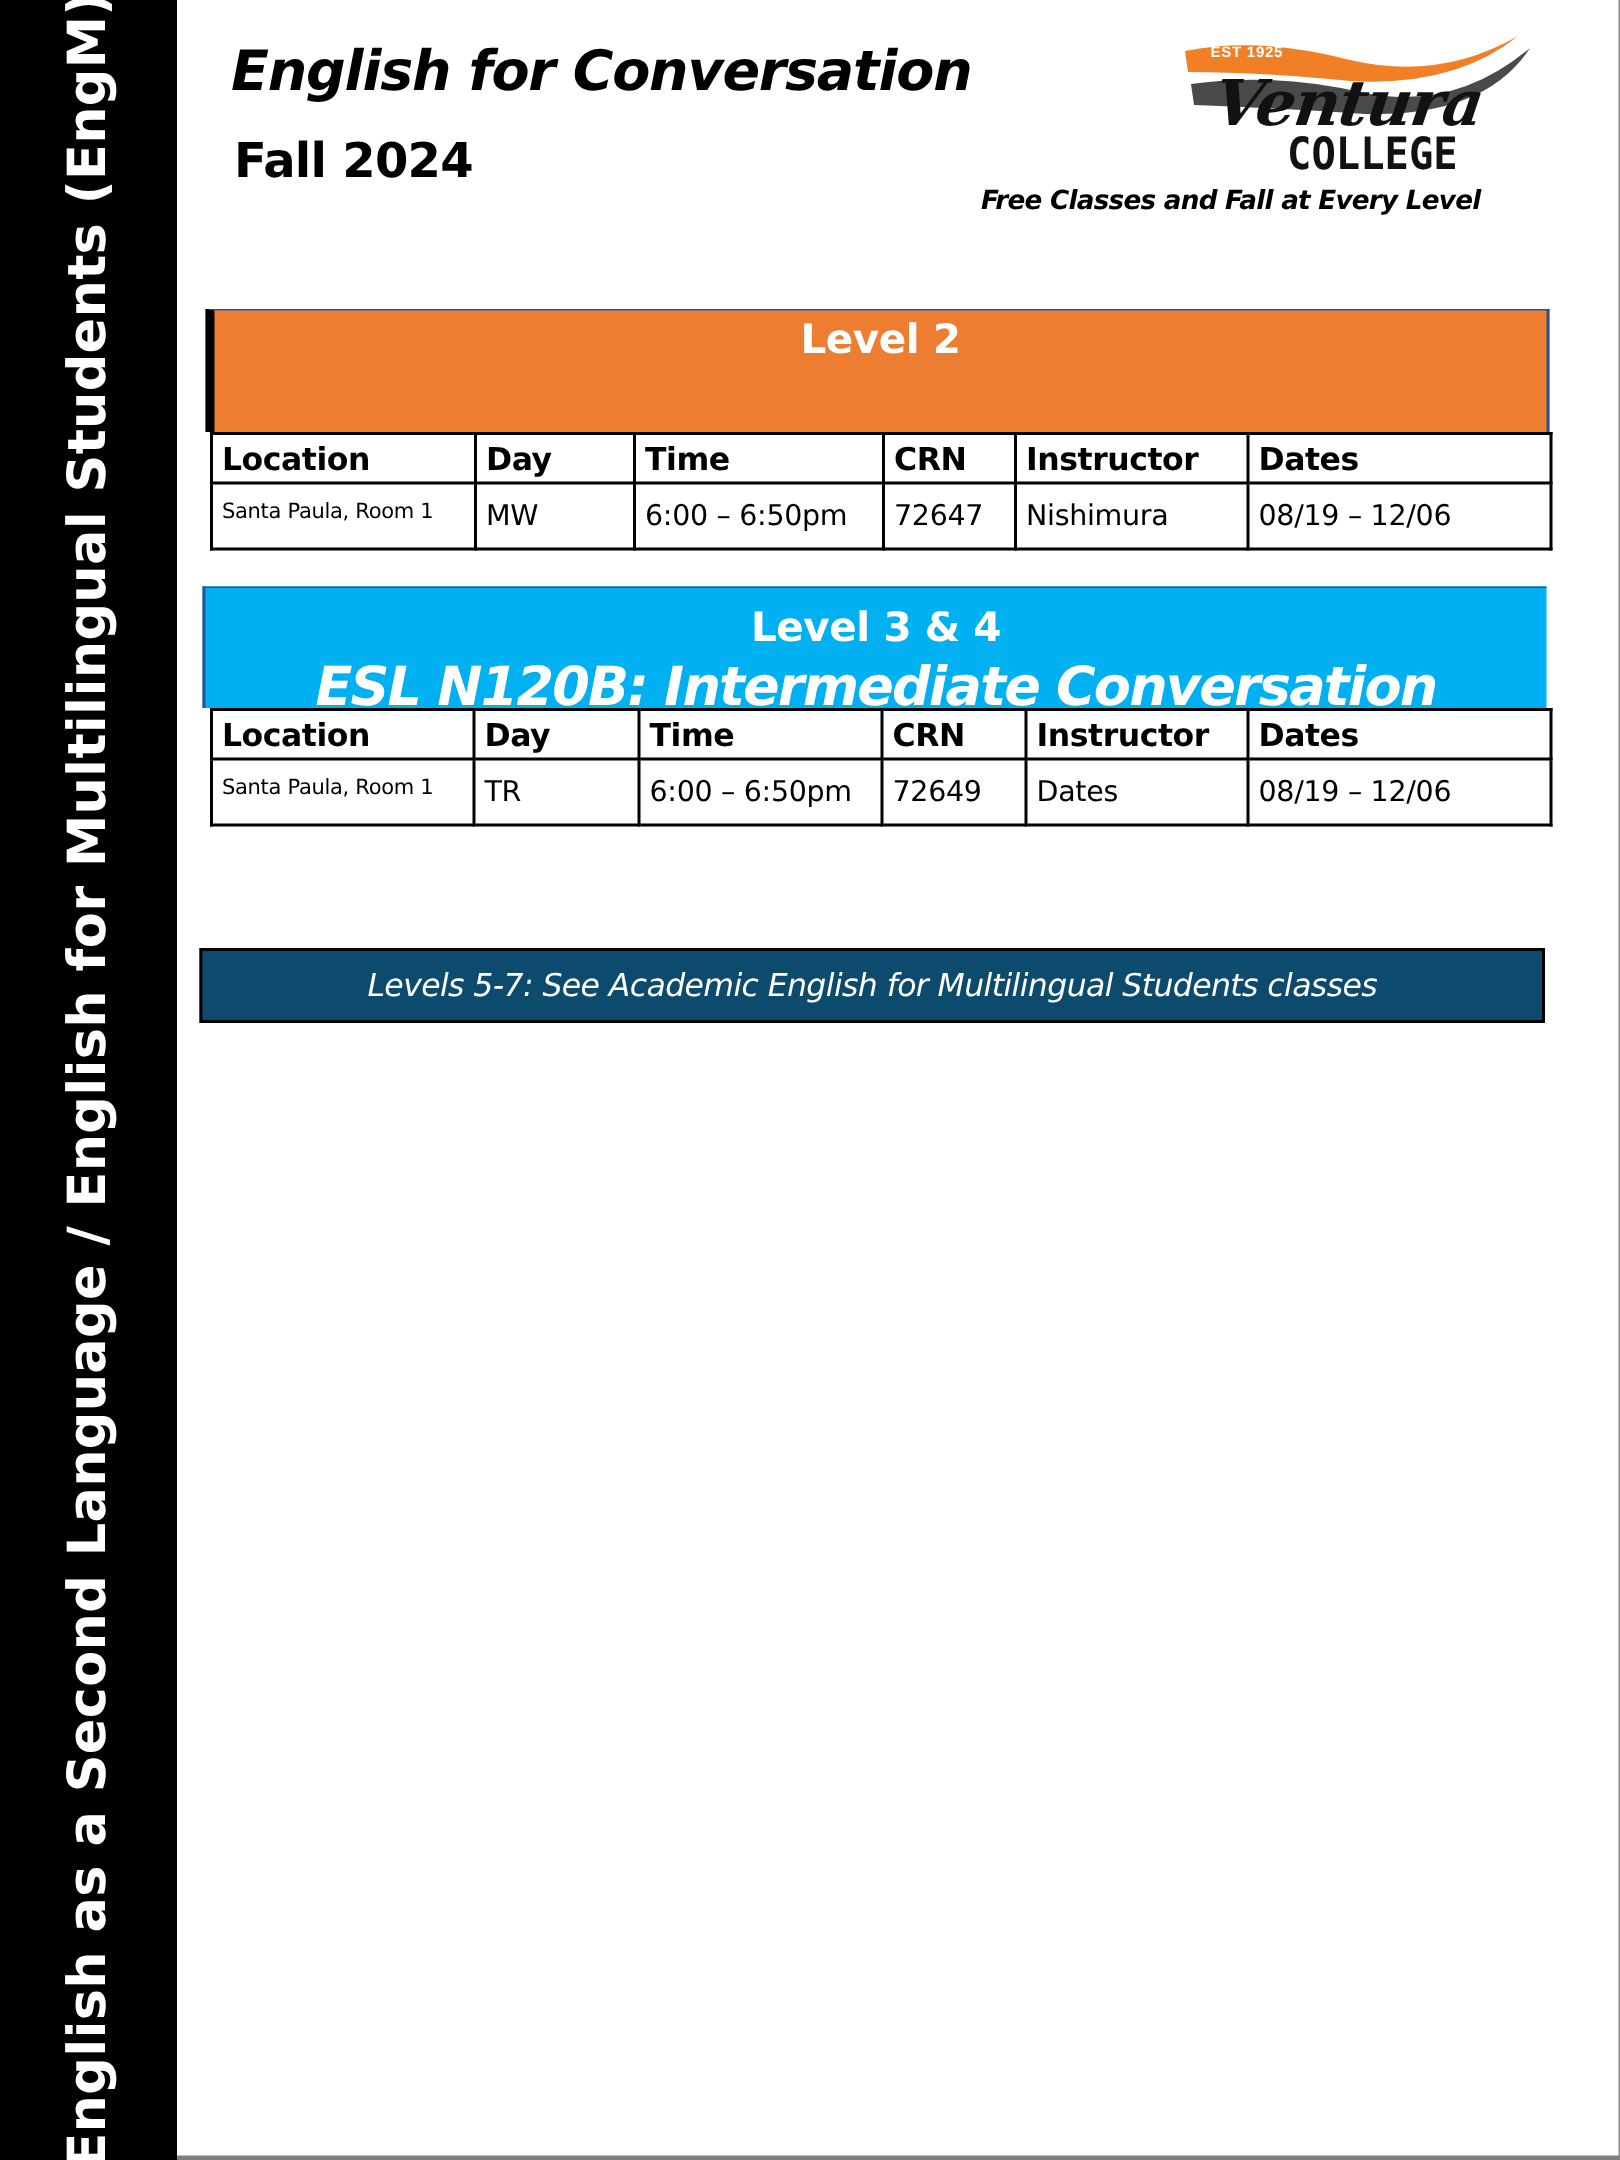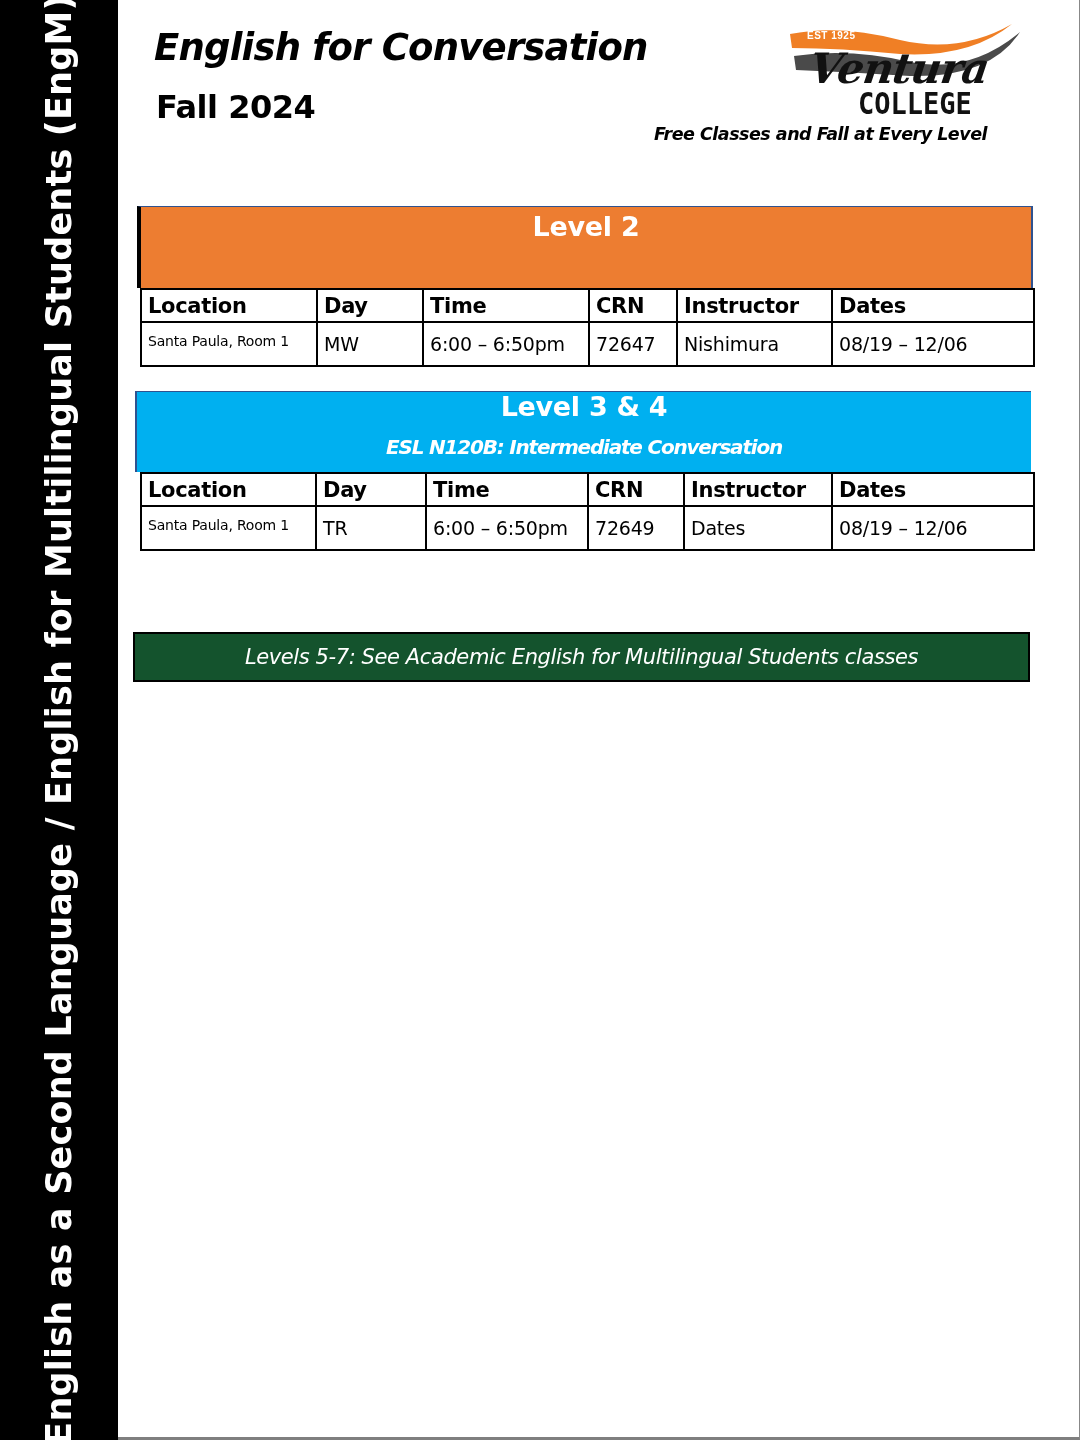--- a/index.html
+++ b/index.html
@@ -22,34 +22,34 @@
   .logo { position: absolute; left: 780px; top: 18px; width: 260px; height: 105px; }
   .logo svg { position: absolute; left: 0; top: 0; }
   .logo-script { position: absolute; left: 30px; top: 26px; font-family: "DejaVu Serif", serif; font-style: italic; font-weight: bold; font-size: 42px; color: #111; letter-spacing: -1px; transform: skewX(-8deg); }
   .logo-college { position: absolute; left: 78px; top: 70px; font-family: "DejaVu Sans Mono", monospace; font-weight: bold; font-size: 27px; color: #111; letter-spacing: 0px; transform: scaleY(1.1); }
   .logo-est { position: absolute; left: 27px; top: 12px; font-size: 10px; color: #fff; font-weight: bold; letter-spacing: 0.5px; }
   .tagline { position: absolute; left: 654px; top: 124px; font-size: 17.5px; font-weight: bold; font-style: italic; font-family: "DejaVu Sans", sans-serif; letter-spacing: -0.5px; white-space: nowrap; }
 
   .section-header { position: absolute; color: #fff; text-align: center; font-family: "DejaVu Sans", sans-serif; font-weight: bold; }
   .sh-line1 { font-size: 27px; line-height: 40px; letter-spacing: -0.3px; }
   .sh-line2 { font-size: 29px; line-height: 42px; font-style: italic; letter-spacing: -0.8px; }
-  .sh-orange { left: 137px; top: 206px; width: 896px; height: 82px; background: #ED7D31; border-left: 4px solid #000000; border-top: 1px solid #2F528F; border-right: 2px solid #2F528F; }
+  .sh-orange { left: 137px; top: 206px; width: 896px; height: 82px; background: #ED7D31; border-left: 6px solid #000000; border-top: 1px solid #2F528F; border-right: 2px solid #2F528F; }
   .sh-blue { left: 135px; top: 391px; width: 896px; height: 81px; background: #00B0F0; border-left: 2px solid #2F528F; border-top: 1px solid #2F528F; }
-  .sh-blue .sh-line1 { line-height: 30px; margin-top: 0px; }
-  .sh-blue .sh-line2 { font-size: 20px; line-height: 50px; letter-spacing: -1.2px; }
+  .sh-blue .sh-line1 { line-height: 30px; margin-top: 12px; }
+  .sh-blue .sh-line2 { font-size: 36px; line-height: 50px; letter-spacing: -1.2px; }
 
   table.sched { position: absolute; border-collapse: collapse; table-layout: fixed; }
   table.sched td, table.sched th { border: 2px solid #000; text-align: left; vertical-align: middle; padding: 0 0 0 6px; white-space: nowrap; overflow: hidden; }
   table.sched th { font-weight: bold; font-size: 21px; height: 33px; font-family: "DejaVu Sans", sans-serif; letter-spacing: -0.3px; }
   table.sched td { font-size: 19px; height: 44px; font-family: "DejaVu Sans", sans-serif; letter-spacing: -0.2px; }
   table.sched td.loc { font-size: 14px; vertical-align: top; padding-top: 10px; }
   .t1 { left: 140px; top: 288px; width: 893px; }
   .t2 { left: 140px; top: 472px; width: 893px; }
 
-  .note-bar { position: absolute; left: 133px; top: 632px; width: 897px; height: 50px; background: #14532d; border: 2px solid #000; color: #fff; text-align: center; font-style: italic; font-size: 21px; line-height: 46px; font-family: "DejaVu Sans", sans-serif; letter-spacing: -0.4px; }
+  .note-bar { position: absolute; left: 133px; top: 632px; width: 897px; height: 50px; background: #0c4a6e; border: 2px solid #000; color: #fff; text-align: center; font-style: italic; font-size: 21px; line-height: 46px; font-family: "DejaVu Sans", sans-serif; letter-spacing: -0.4px; }
 </style>
 </head>
 <body>
 
 <div class="page-frame"></div>
 
 <div class="sidebar">
   <div class="sidebar-text">English as a Second Language /  English for Multilingual Students (EngM)</div>
 </div>
 

